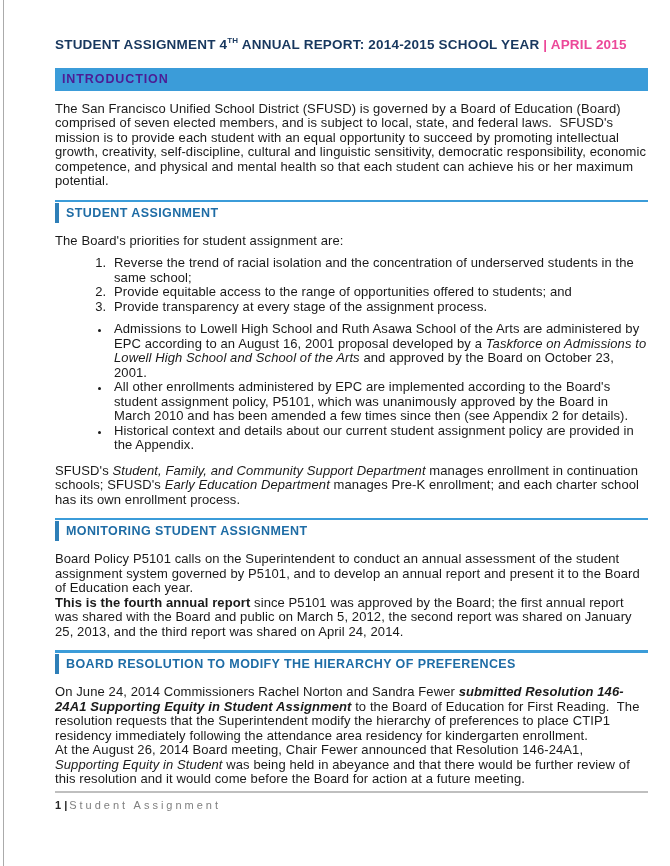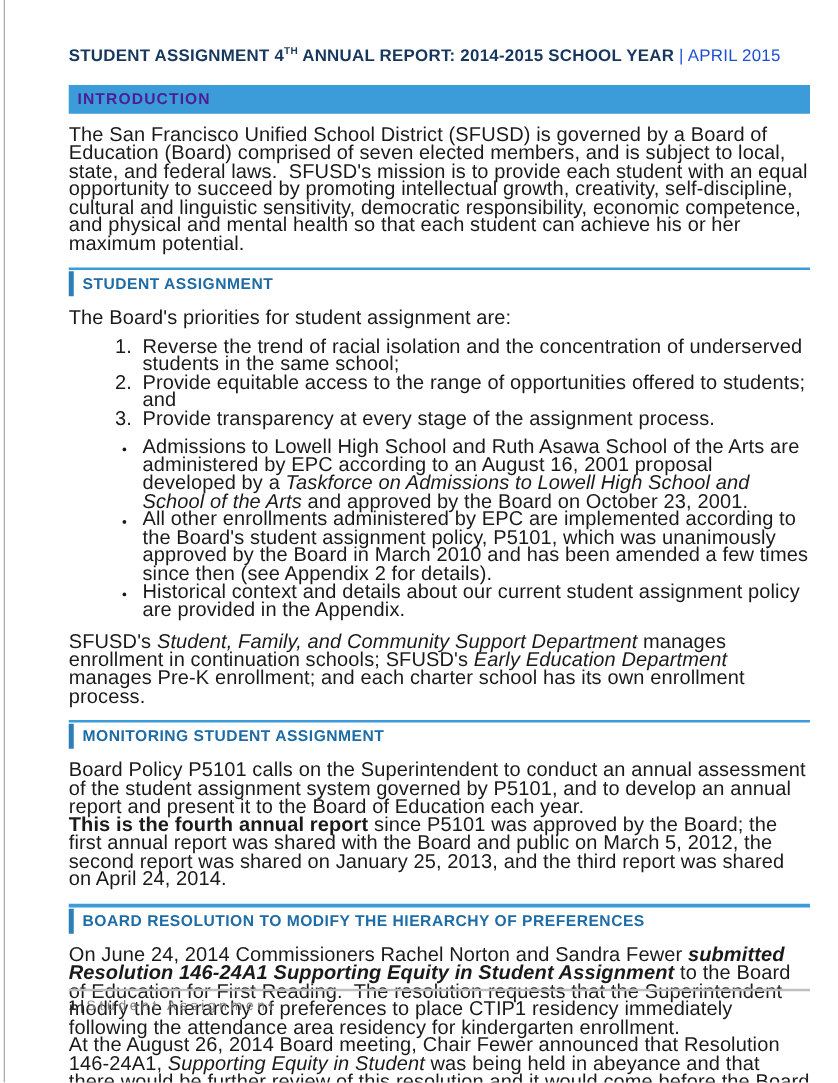--- a/index.html
+++ b/index.html
@@ -15,42 +15,42 @@
     background: #ababab;
   }
   .content { margin-left: 55px; width: 593px; padding-top: 36px; }
 
   
   .doc-title {
     margin: 0; font-size: 13.5px; font-weight: 700; letter-spacing: 0.2px;
     color: #17375E; white-space: pre-wrap;
   }
   .doc-title sup { font-size: 8px; font-weight: 700; }
-  .title-date { color: #1d4ed8; font-weight: 400; }
+  .title-date { color: #ec4899; font-weight: 700; }
 
   
   .banner {
     margin-top: 16px; height: 23px; line-height: 23px;
     background: #3B9CD9; color: #4c1d95;
     font-size: 12.5px; font-weight: 700; letter-spacing: 0.9px;
     padding-left: 7px; box-sizing: border-box;
   }
 
   
   .ruled-header { border-top: 2px solid #3B9CD9; margin-top: 11px; }
   .ruled-header.thick { border-top-width: 3px; }
   .ruled-inner {
     border-left: 4px solid #2E7FB8;
     padding: 3px 0 3px 7px; margin-top: 1px;
     color: #1E6CA5; font-size: 12.5px; font-weight: 700; letter-spacing: 0.4px;
   }
 
   
   .para, .line-block, li {
-    font-size: 16px; line-height: 14.5px; letter-spacing: 0.1px;
+    font-size: 13px; line-height: 14.5px; letter-spacing: 0.1px;
     white-space: pre-wrap;
   }
   .para { margin: 11px 0 0 0; }
   .para-group { margin: 11px 0 0 0; }
   .line-block { margin: 0; }
 
   ol.num-list, ul.bullet-list { margin: 8px 0 0 0; padding-left: 55px; }
   ol.num-list li, ul.bullet-list li { margin: 0; padding-left: 4px; }
   ul.bullet-list li::marker { font-size: 9px; }
 

